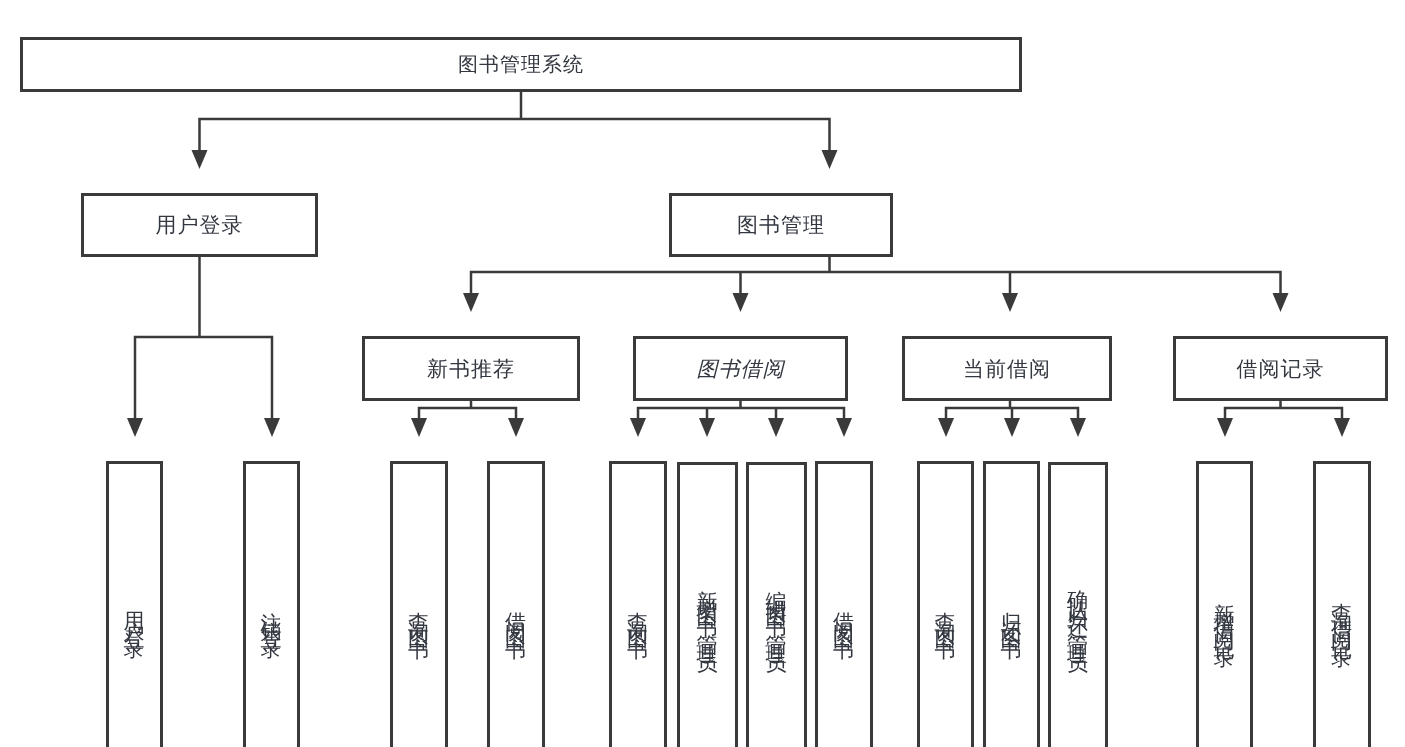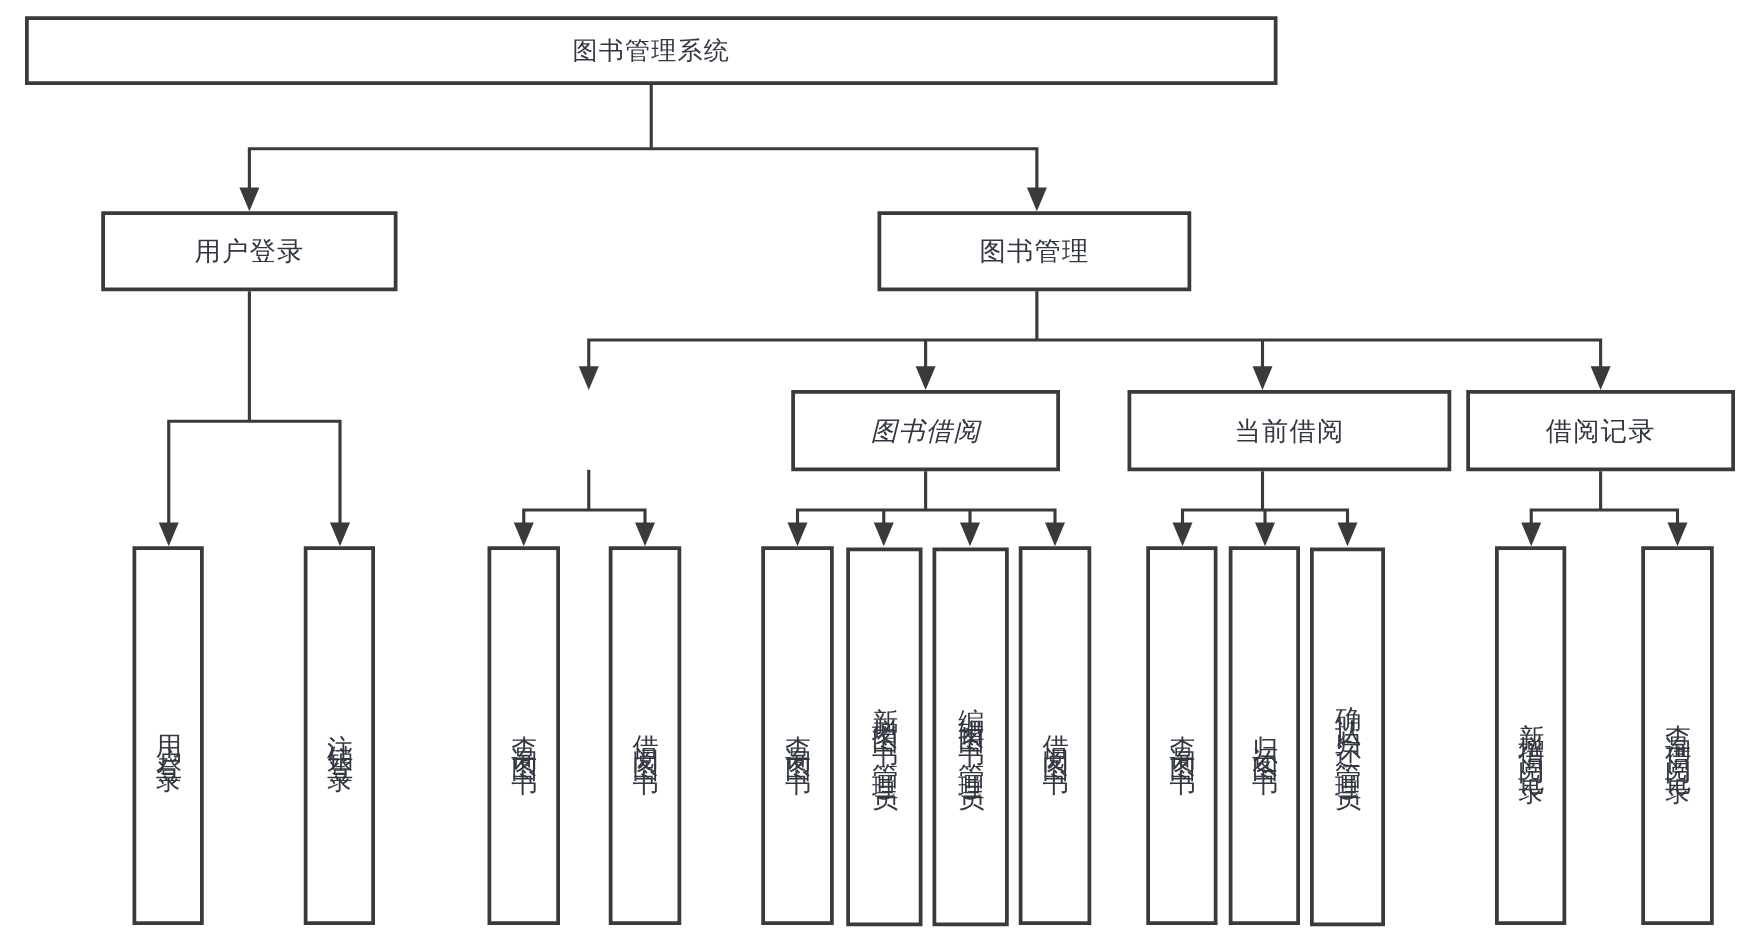--- a/index.html
+++ b/index.html
@@ -23,20 +23,21 @@
   }
   .node {
     position: absolute;
     box-sizing: border-box;
     background: #ffffff;
     border: 3px solid #3a3a3a;
     display: flex;
     align-items: center;
     justify-content: center;
     color: #333740;
+    margin-top: 24px;
   }
   .hnode {
     font-size: 21px;
     letter-spacing: 1px;
   }
   .root {
     font-size: 20px;
   }
   .vnode span {
     writing-mode: vertical-rl;
@@ -98,28 +99,31 @@
     <polygon fill="#3a3a3a" stroke="none" points="1334,418 1350,418 1342,437"></polygon>
   </svg>
 
   <div class="node hnode root" style="left:20px; top:13px; width:1002px; height:55px;">
     <span>图书管理系统</span>
   </div>
 
   <div class="node hnode" style="left:81px; top:169px; width:237px; height:64px;">
     <span>用户登录</span>
   </div>
-  <div class="node hnode" style="left:702px; top:169px; width:251px; height:64px;">
+  <div class="node hnode" style="left:669px; top:169px; width:224px; height:64px;">
     <span>图书管理</span>
   </div>
 
+  <div class="node hnode" style="left:362px; top:312px; width:218px; height:65px;">
+    <span>新书推荐</span>
+  </div>
   <div class="node hnode" style="left:633px; top:312px; width:215px; height:65px;font-style:italic;">
     <span>图书借阅</span>
   </div>
-  <div class="node hnode" style="left:902px; top:312px; width:259px; height:65px;">
+  <div class="node hnode" style="left:902px; top:312px; width:210px; height:65px;">
     <span>当前借阅</span>
   </div>
   <div class="node hnode" style="left:1173px; top:312px; width:215px; height:65px;">
     <span>借阅记录</span>
   </div>
 
   <div class="node vnode" style="left:106px; top:437px; width:57px; height:303px;">
     <span>用户登录</span>
   </div>
   <div class="node vnode" style="left:243px; top:437px; width:57px; height:303px;">

